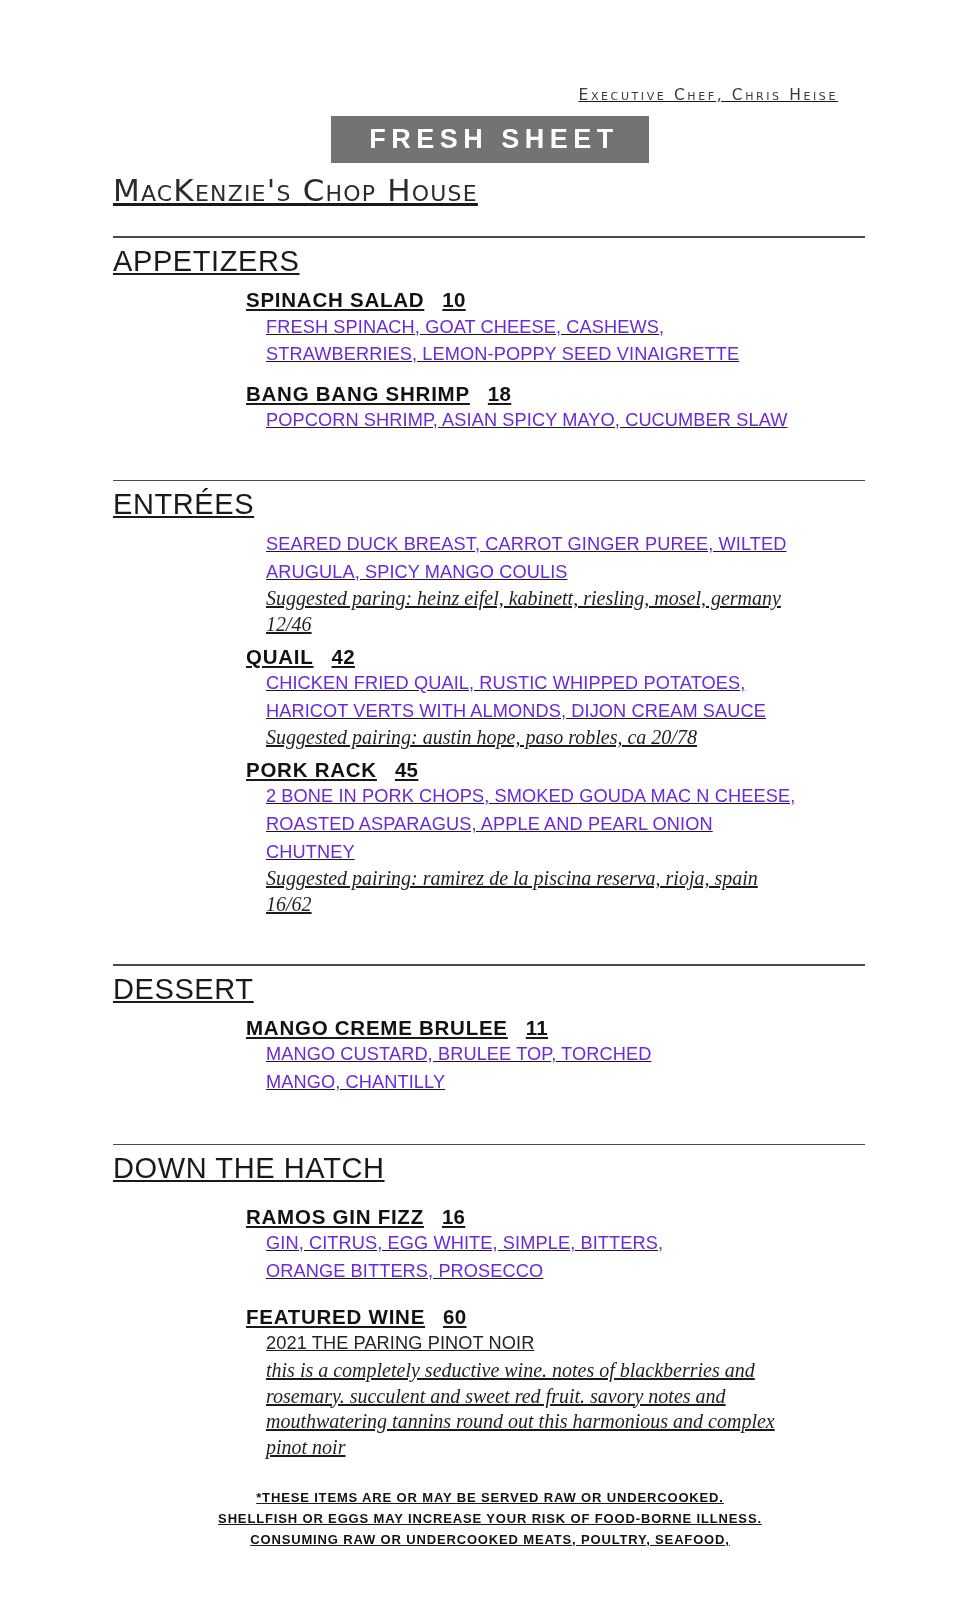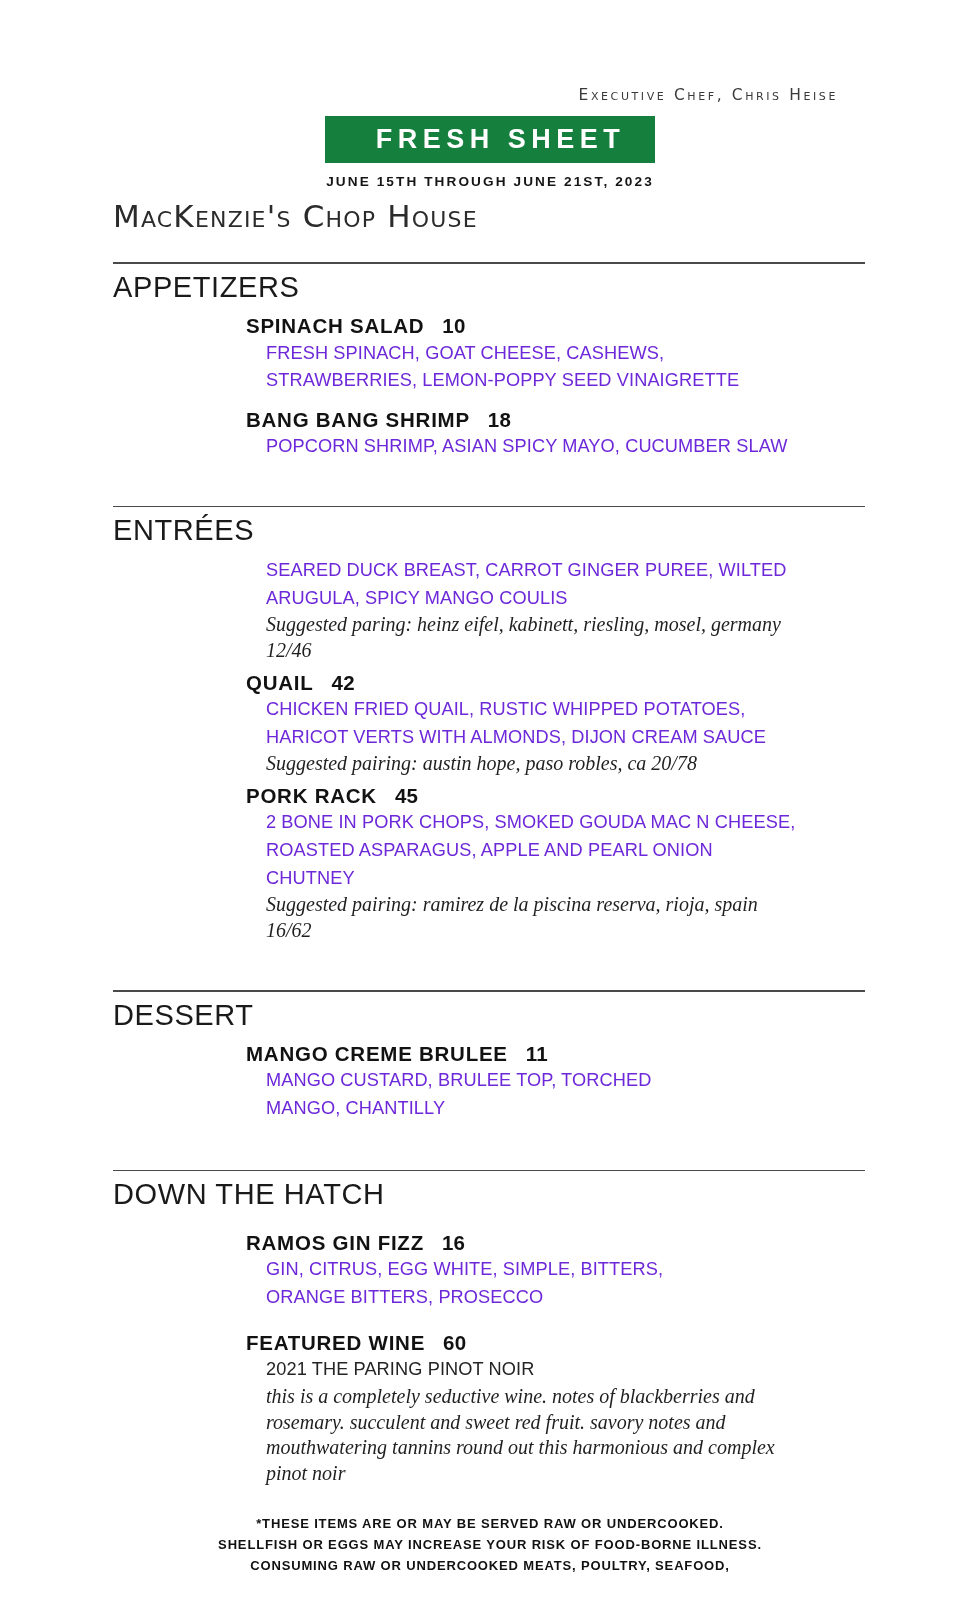--- a/index.html
+++ b/index.html
@@ -15,20 +15,21 @@
     color: #1a1a1a;
     position: relative;
     overflow: hidden;
   }
 
   .page {
     width: 980px;
     height: 1563px;
     position: relative;
     padding: 0;
+    text-decoration: underline;
   }
 
   
   .header {
     position: relative;
     padding-top: 86px;
   }
 
   .chef-line {
     text-align: right;
@@ -42,26 +43,26 @@
     font-family: "DejaVu Sans", sans-serif;
   }
 
   .fresh-sheet-wrap {
     text-align: center;
     margin-top: 12px;
   }
 
   .fresh-sheet {
     display: inline-block;
-    background: #15803d;
+    background: #737373;
     color: #ffffff;
     font-size: 27px;
     font-weight: 700;
     letter-spacing: 5.5px;
-    padding: 9px 30px 10px 51px;
+    padding: 9px 30px 10px 38px;
     line-height: 1.05;
   }
 
   .date-line {
     text-align: center;
     margin-top: 11px;
     font-size: 13.6px;
     font-weight: 700;
     letter-spacing: 2.1px;
     color: #151515;
@@ -194,21 +195,20 @@
 
 <div class="page">
 
   <div class="header">
     <div class="chef-line">Executive Chef, Chris Heise</div>
 
     <div class="fresh-sheet-wrap">
       <span class="fresh-sheet">FRESH SHEET</span>
     </div>
 
-    <div class="date-line">JUNE 15TH THROUGH JUNE 21ST, 2023</div>
 
     <div class="restaurant-name">MacKenzie's Chop House</div>
   </div>
 
   <div class="menu-body">
 
     <div class="section section-appetizers">
       <div class="divider"></div>
       <div class="section-title">APPETIZERS</div>
       <div class="items">

